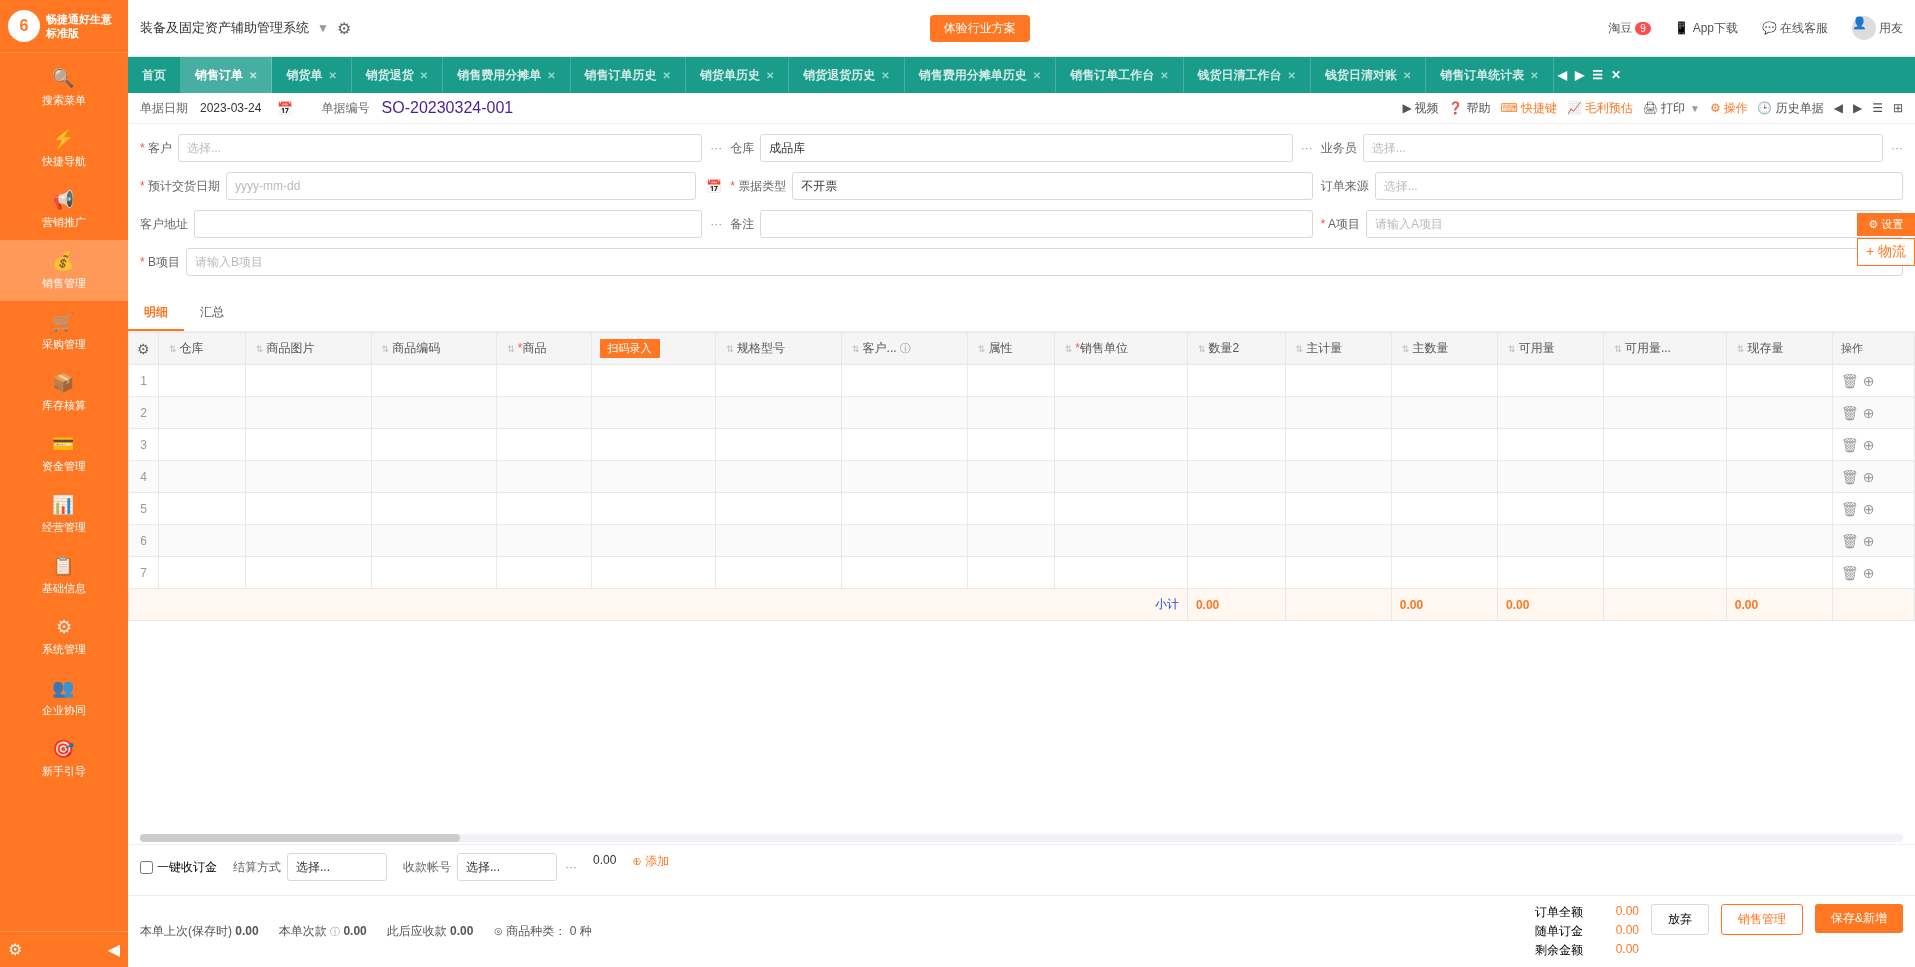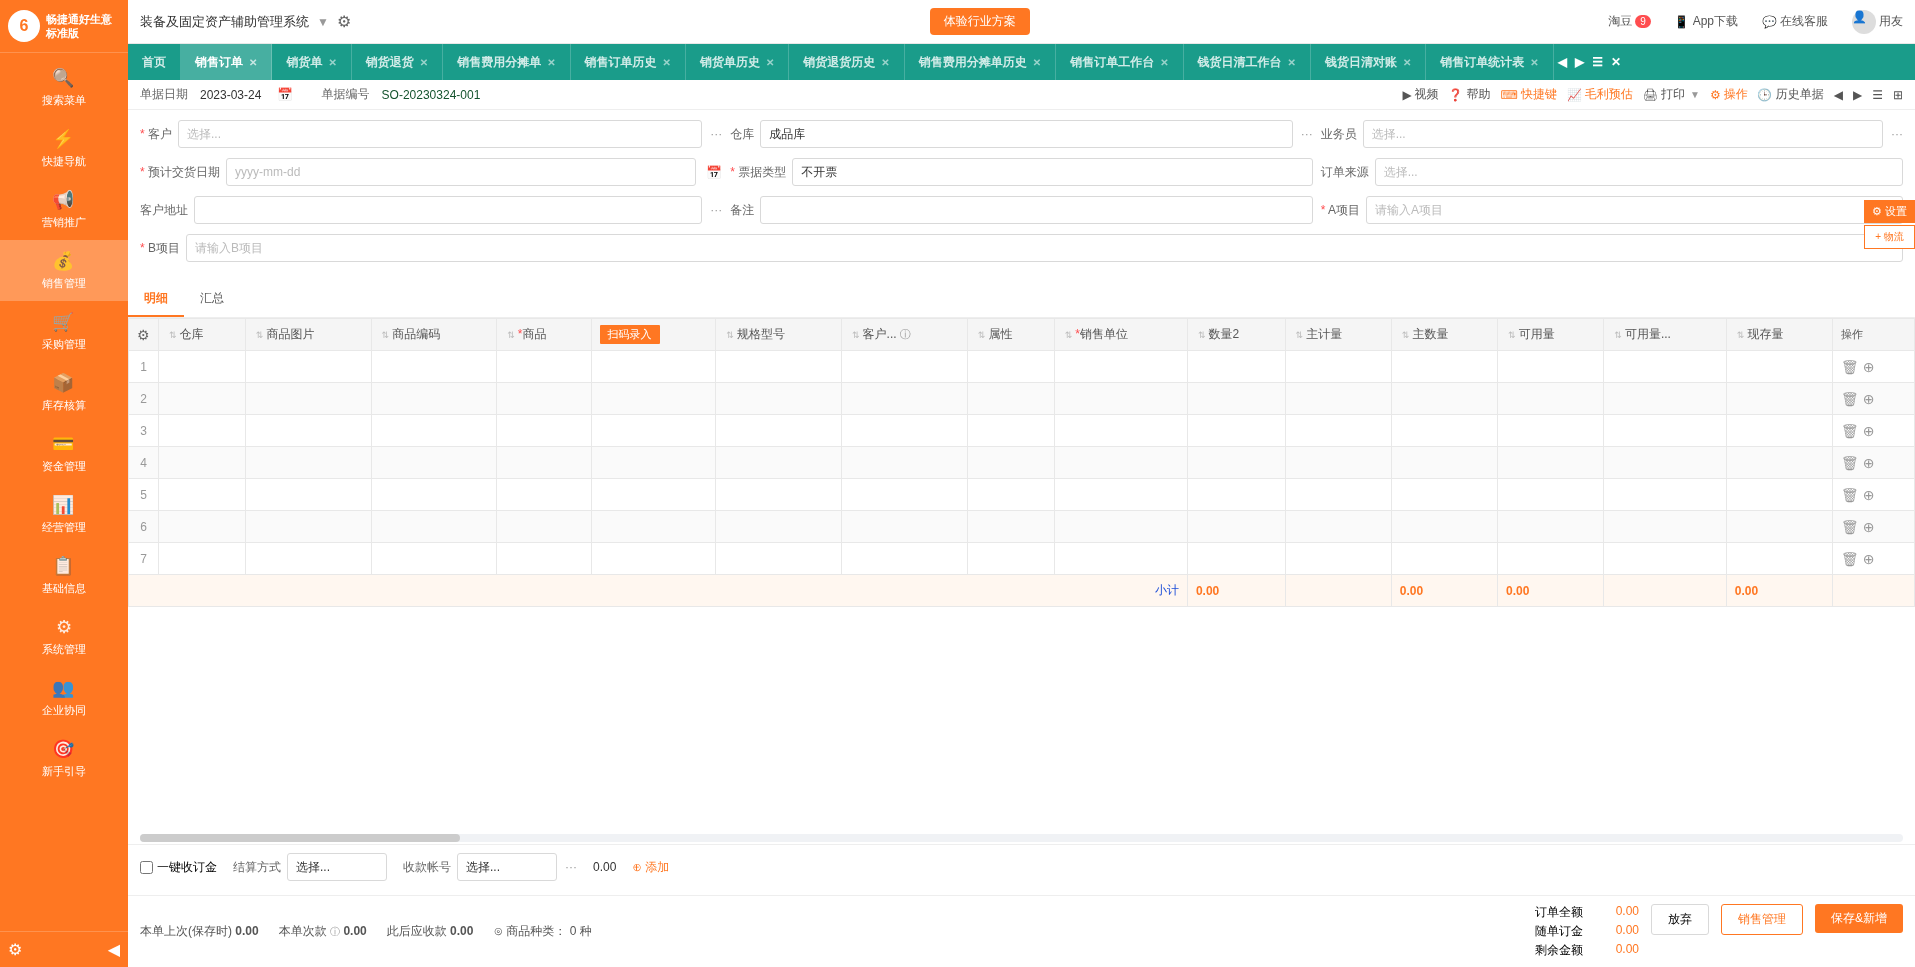--- a/index.html
+++ b/index.html
@@ -44,21 +44,21 @@
       display: flex; justify-content: space-between; align-items: center;
       border-top: 1px solid rgba(255,255,255,0.2);
     }
     .sidebar-bottom .sb-btn { color: #fff; font-size: 16px; cursor: pointer; }
 
     
     .main-content { flex: 1; display: flex; flex-direction: column; overflow: hidden; }
 
     
     .top-bar {
-      height: 44px; background: #fff;
+      height: 57px; background: #fff;
       display: flex; align-items: center; justify-content: space-between;
       padding: 0 12px; border-bottom: 1px solid #e8e8e8;
     }
     .top-bar-left { display: flex; align-items: center; gap: 8px; }
     .app-title { font-size: 13px; color: #333; }
     .top-bar-actions { display: flex; align-items: center; gap: 12px; }
     .btn-orange {
       background: #ff7722; color: #fff; border: none;
       padding: 5px 14px; border-radius: 4px; cursor: pointer; font-size: 12px;
     }
@@ -92,21 +92,21 @@
     
     .form-toolbar {
       display: flex; align-items: center; justify-content: space-between;
       padding: 6px 12px; background: #fff; border-bottom: 1px solid #eee;
       flex-shrink: 0;
     }
     .form-toolbar-left { display: flex; align-items: center; gap: 12px; }
     .form-toolbar-right { display: flex; align-items: center; gap: 10px; font-size: 12px; color: #555; }
     .field-label { color: #666; font-size: 12px; }
     .field-value { font-size: 12px; color: #333; }
-    .doc-no { color: #14532d; font-size: 12px; }
+    .doc-no { color: #4c1d95; font-size: 16px; }
     .toolbar-btn { cursor: pointer; color: #555; font-size: 12px; display: flex; align-items: center; gap: 3px; }
     .toolbar-btn.orange { color: #ff7722; }
 
     
     .form-fields { padding: 10px 12px; background: #fff; flex-shrink: 0; }
     .form-row { display: flex; align-items: flex-start; gap: 8px; margin-bottom: 10px; flex-wrap: wrap; }
     .form-field { display: flex; align-items: center; gap: 6px; flex: 1; min-width: 200px; }
     .form-field-label { color: #666; font-size: 12px; white-space: nowrap; }
     .required { color: #ff4d4f; }
     .form-input {
@@ -144,21 +144,21 @@
     .sort-icon { font-size: 9px; color: #bbb; margin-left: 2px; }
     .scan-btn {
       background: #ff7722; color: #fff; border: none; padding: 2px 8px;
       border-radius: 1px; font-size: 11px; cursor: pointer;
     }
     .subtotal-row td { background: #fff7f0 !important; font-weight: bold; color: #ff7722; }
     .subtotal-label { color: #1d4ed8; font-weight: normal; }
 
     
     .form-footer { background: #fff; border-top: 1px solid #eee; padding: 8px 12px; flex-shrink: 0; }
-    .footer-row1 { display: flex; align-items: center; gap: 16px; margin-bottom: 6px; }
+    .footer-row1 { display: flex; gap: 16px; margin-bottom: 6px; }
     .footer-checkbox { display: flex; align-items: center; gap: 4px; cursor: pointer; }
     .footer-field { display: flex; align-items: center; gap: 6px; }
     .add-btn { color: #ff7722; cursor: pointer; font-size: 12px; }
 
     
     .bottom-bar {
       display: flex; align-items: center; justify-content: space-between;
       padding: 8px 12px; background: #fff; border-top: 1px solid #eee;
       flex-shrink: 0;
     }
@@ -378,21 +378,21 @@
             </span>
             <span class="toolbar-btn">◀</span>
             <span class="toolbar-btn">▶</span>
             <span class="toolbar-btn">☰</span>
             <span class="toolbar-btn">⊞</span>
           </div>
         </div>
 
         <div style="position:absolute;right:0;top:120px;display:flex;flex-direction:column;gap:2px;z-index:10;">
           <button class="btn-orange" style="font-size:11px;padding:4px 8px;border-radius:0;">⚙ 设置</button>
-          <button style="background:#fff;border:1px solid #ff7722;color:#ff7722;font-size:10px;padding:4px 8px;border-radius:0;cursor:pointer;">+ 物流</button>
+          <button style="background:#fff;border:1px solid #ff7722;color:#ff7722;font-size:14px;padding:4px 8px;border-radius:0;cursor:pointer;">+ 物流</button>
         </div>
 
         <div class="form-fields">
           <div class="form-row">
             <div class="form-field">
               <span class="form-field-label"><span class="required">*</span> <span>客户</span></span>
               <input class="form-input" type="text" placeholder="选择..." style="">
               <span class="field-dots">···</span>
             </div>
             <div class="form-field">

